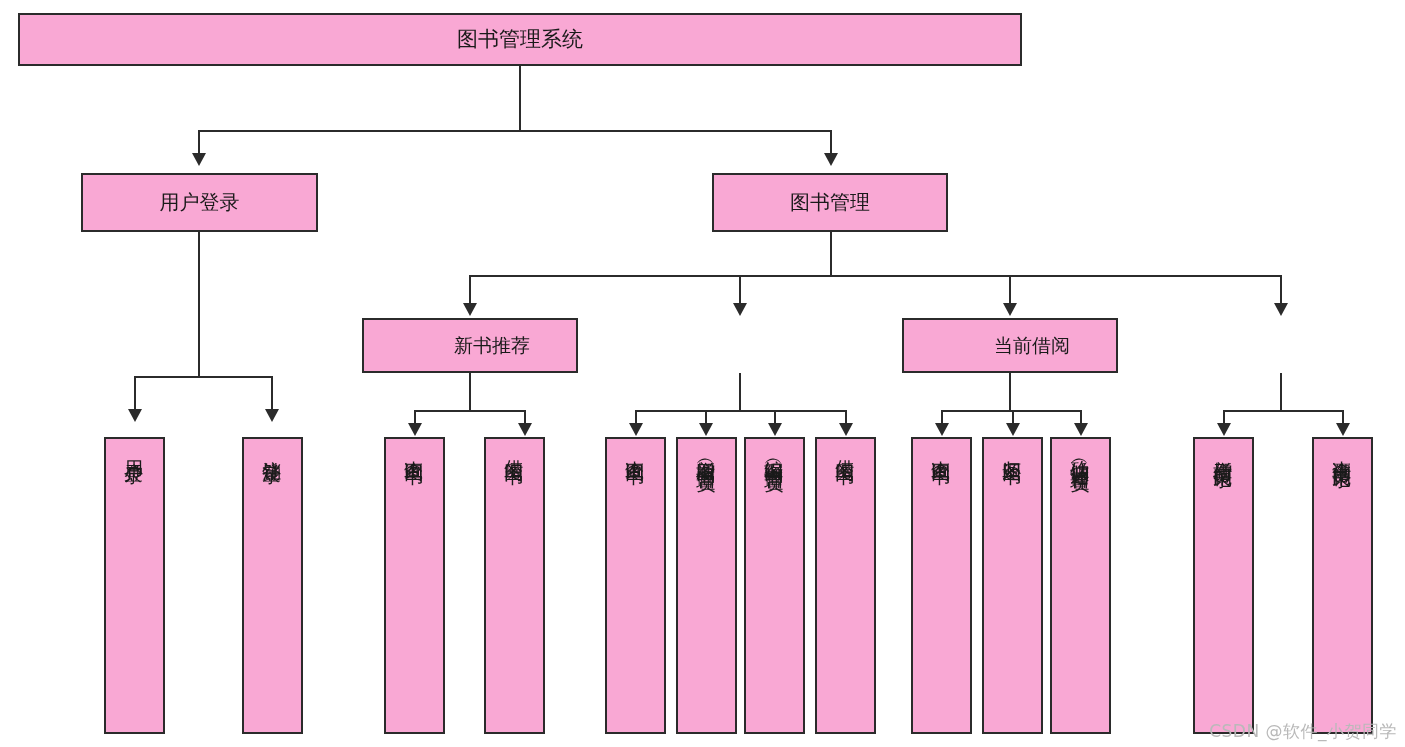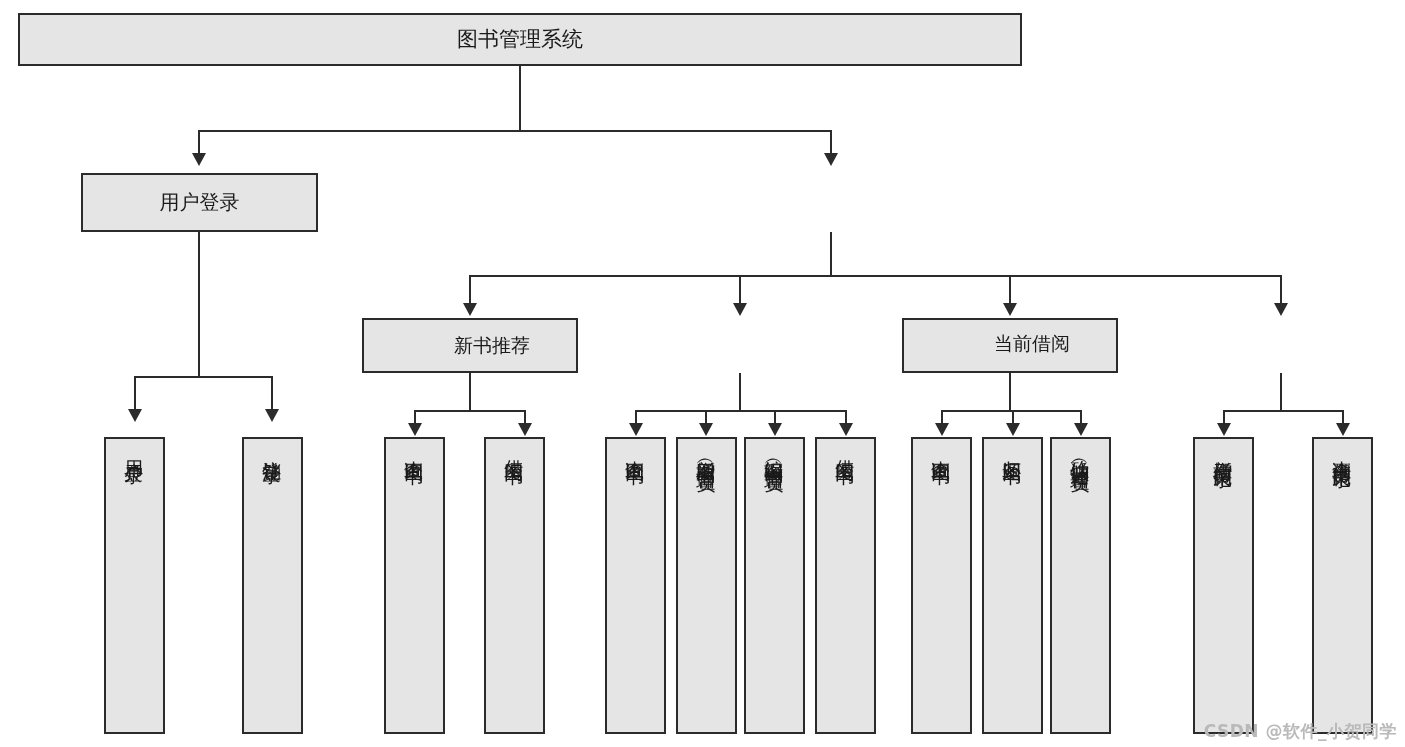--- a/index.html
+++ b/index.html
@@ -15,21 +15,21 @@
     width: 1405px;
     height: 747px;
     background: #ffffff;
     overflow: hidden;
   }
   
   .node {
     position: absolute;
     box-sizing: border-box;
     border: 2px solid #2b2b2b;
-    background: #e5e5e5;
+    background: #f9a8d4;
     display: flex;
     align-items: center;
     justify-content: center;
     color: #1a1a1a;
     line-height: 1.18;
     text-align: center;
   }
   .node.root {
     font-size: 21px;
   }
@@ -71,21 +71,20 @@
   }
   
   #watermark {
     position: absolute;
     right: 8px;
     bottom: 4px;
     font-size: 17px;
     color: #b9b9b9;
     white-space: nowrap;
     letter-spacing: 0.5px;
-    font-weight: bold;
   }
 </style>
 </head>
 <body>
 
 <div id="canvas">
 
   <div class="node root" style="left:18px; top:13px; width:1004px; height:53px;">
     <span>图书管理系统</span>
   </div>
@@ -94,20 +93,23 @@
   <div class="hline" style="left:198px; top:130px; width:633px;"></div>
   <div class="vline" style="left:198px; top:130px; height:24px;"></div>
   <div class="arrow" style="left:192px; top:153px;"></div>
   <div class="vline" style="left:830px; top:130px; height:24px;"></div>
   <div class="arrow" style="left:824px; top:153px;"></div>
 
   <div class="node lvl2" style="left:81px; top:173px; width:237px; height:59px;">
     <span>用户登录</span>
   </div>
 
+  <div class="node lvl2" style="left:712px; top:173px; width:236px; height:59px;">
+    <span>图书管理</span>
+  </div>
 
   <div class="vline" style="left:198px; top:232px; height:145px;"></div>
   <div class="hline" style="left:134px; top:376px; width:137px;"></div>
   <div class="vline" style="left:134px; top:376px; height:34px;"></div>
   <div class="arrow" style="left:128px; top:409px;"></div>
   <div class="vline" style="left:271px; top:376px; height:34px;"></div>
   <div class="arrow" style="left:265px; top:409px;"></div>
 
   <div class="vline" style="left:830px; top:232px; height:44px;"></div>
   <div class="hline" style="left:469px; top:275px; width:812px;"></div>
@@ -116,21 +118,21 @@
   <div class="vline" style="left:739px; top:275px; height:29px;"></div>
   <div class="arrow" style="left:733px; top:303px;"></div>
   <div class="vline" style="left:1009px; top:275px; height:29px;"></div>
   <div class="arrow" style="left:1003px; top:303px;"></div>
   <div class="vline" style="left:1280px; top:275px; height:29px;"></div>
   <div class="arrow" style="left:1274px; top:303px;"></div>
 
   <div class="node lvl3" style="left:362px; top:318px; width:216px; height:55px;">
     <span>新书推荐</span>
   </div>
-  <div class="node lvl3" style="left:902px; top:318px; width:216px; height:55px;font-family:Liberation Mono, monospace;">
+  <div class="node lvl3" style="left:902px; top:318px; width:216px; height:55px;">
     <span>当前借阅</span>
   </div>
 
   <div class="vline" style="left:469px; top:373px; height:38px;"></div>
   <div class="hline" style="left:414px; top:410px; width:112px;"></div>
   <div class="vline" style="left:414px; top:410px; height:14px;"></div>
   <div class="arrow" style="left:408px; top:423px;"></div>
   <div class="vline" style="left:524px; top:410px; height:14px;"></div>
   <div class="arrow" style="left:518px; top:423px;"></div>
 

